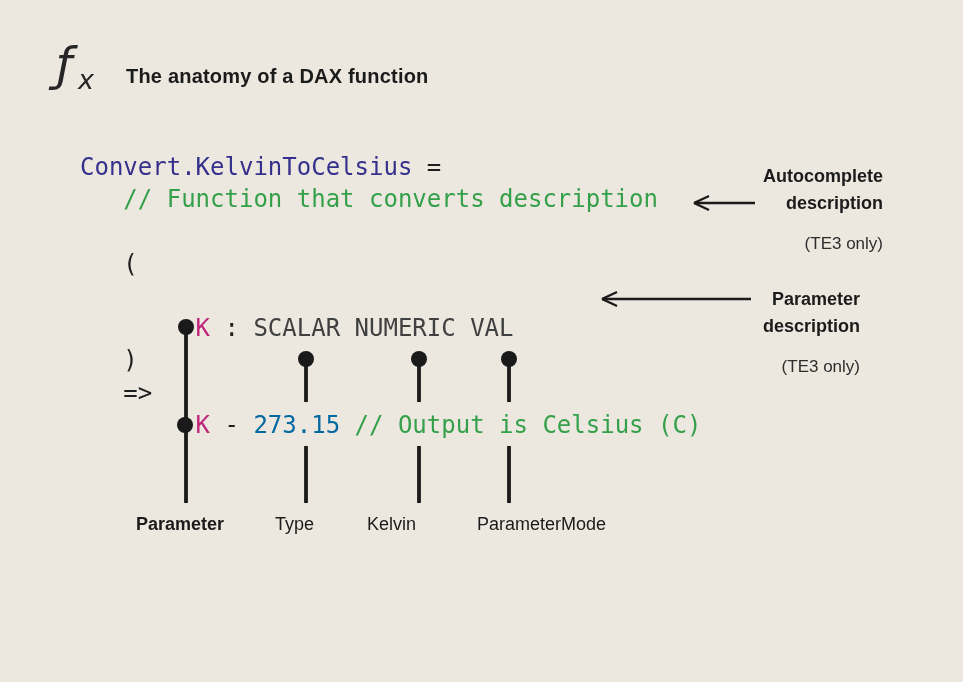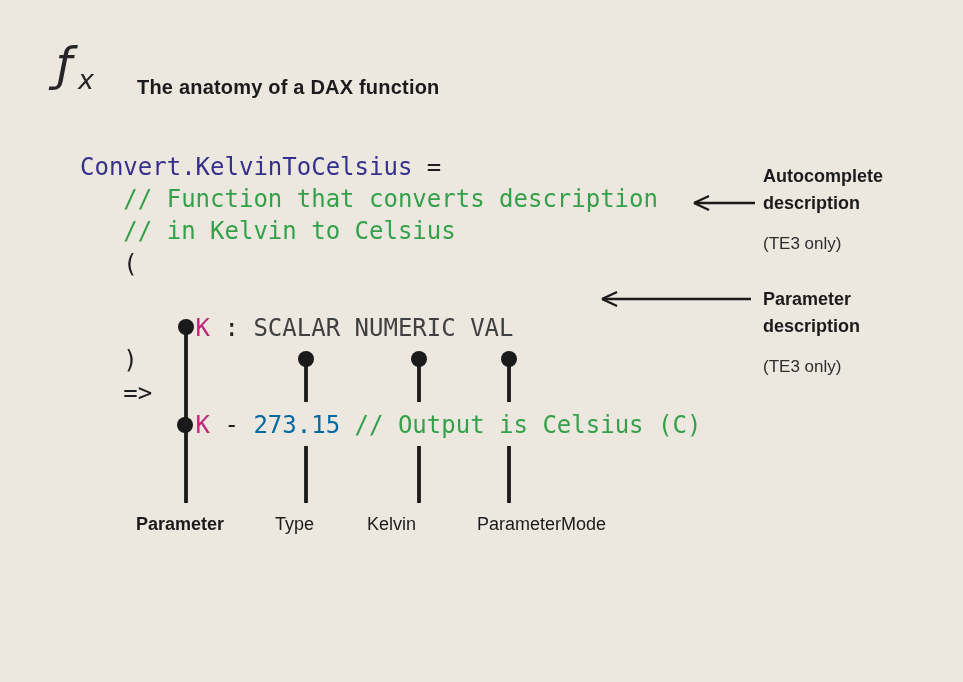--- a/index.html
+++ b/index.html
@@ -8,37 +8,37 @@
     background:#ECE8E0; overflow:hidden;
     font-family:"Liberation Sans", sans-serif; color:#1E1E1E;
   }
   
   .logo{position:absolute; left:56px; top:40px; width:50px; height:62px;}
   .logo-f{position:absolute; left:0; top:0; font-family:"DejaVu Sans", sans-serif;
     font-style:italic; font-size:47px; line-height:1; color:#262626;}
   .logo-x{position:absolute; left:22px; top:26px; font-family:"DejaVu Sans", sans-serif;
     font-style:italic; font-size:27px; line-height:1; color:#262626;}
   
-  .title{position:absolute; left:122px; top:61px; margin:15px;
+  .title{position:absolute; left:122px; top:61px; margin:4px;
     font-size:20px; font-weight:700; letter-spacing:.2px; color:#1B1B1B;}
   
   .code{position:absolute; left:0; top:0; width:963px; height:682px;
     font-family:"DejaVu Sans Mono", monospace; font-size:24px; line-height:1;}
   .cl{position:absolute; left:80px; white-space:pre;}
   .c-fn{color:#34308C;}
   .c-ink{color:#1E1E1E;}
   .c-comment{color:#35A04A;}
   .c-param{color:#C0257C;}
   .c-type{color:#404040;}
   .c-num{color:#0369a1;}
   
   .overlay{position:absolute; left:0; top:0; width:963px; height:682px; pointer-events:none;}
   
   .ann{position:absolute; left:763px; font-size:18px; line-height:27px;
-    font-weight:600; color:#1B1B1B;}
+    font-weight:600; color:#1B1B1B;text-align:right;}
   .ann .note{margin-top:13px; font-size:17px; font-weight:400; color:#2E2E2E;}
   
   .lbl{position:absolute; top:512px; font-size:18px; line-height:24px; color:#1B1B1B;}
   .lbl-bold{font-weight:700;}
   .lbl-italic{font-weight:400;}
 </style>
 </head>
 <body>
 
 <div class="canvas">
@@ -46,21 +46,20 @@
   <div class="logo">
     <span class="logo-f">ƒ</span>
     <span class="logo-x">x</span>
   </div>
 
   <h1 class="title">The anatomy of a DAX function</h1>
 
   <div class="code">
     <div class="cl" style="top:155px"><span class="c-fn">Convert.KelvinToCelsius</span><span class="c-ink"> =</span></div>
     <div class="cl" style="top:187px"><span class="c-comment">   // Function that converts description</span></div>
-    <div class="cl" style="top:219px"><span class="c-comment">   // in Kelvin to Celsius</span></div>
     <div class="cl" style="top:252px"><span class="c-ink">   (</span></div>
     <div class="cl" style="top:316px"><span>        </span><span class="c-param">K</span><span class="c-ink"> : </span><span class="c-type">SCALAR NUMERIC VAL</span></div>
     <div class="cl" style="top:348px"><span class="c-ink">   )</span></div>
     <div class="cl" style="top:381px"><span class="c-ink">   =&gt;</span></div>
     <div class="cl" style="top:413px"><span>        </span><span class="c-param">K</span><span class="c-ink"> - </span><span class="c-num">273.15</span><span class="c-comment"> // Output is Celsius (C)</span></div>
   </div>
 
   <svg class="overlay" viewBox="0 0 963 682">
 
     <line x1="186" y1="327" x2="186" y2="503" stroke="#1A1A1A" stroke-width="3.8"></line>

